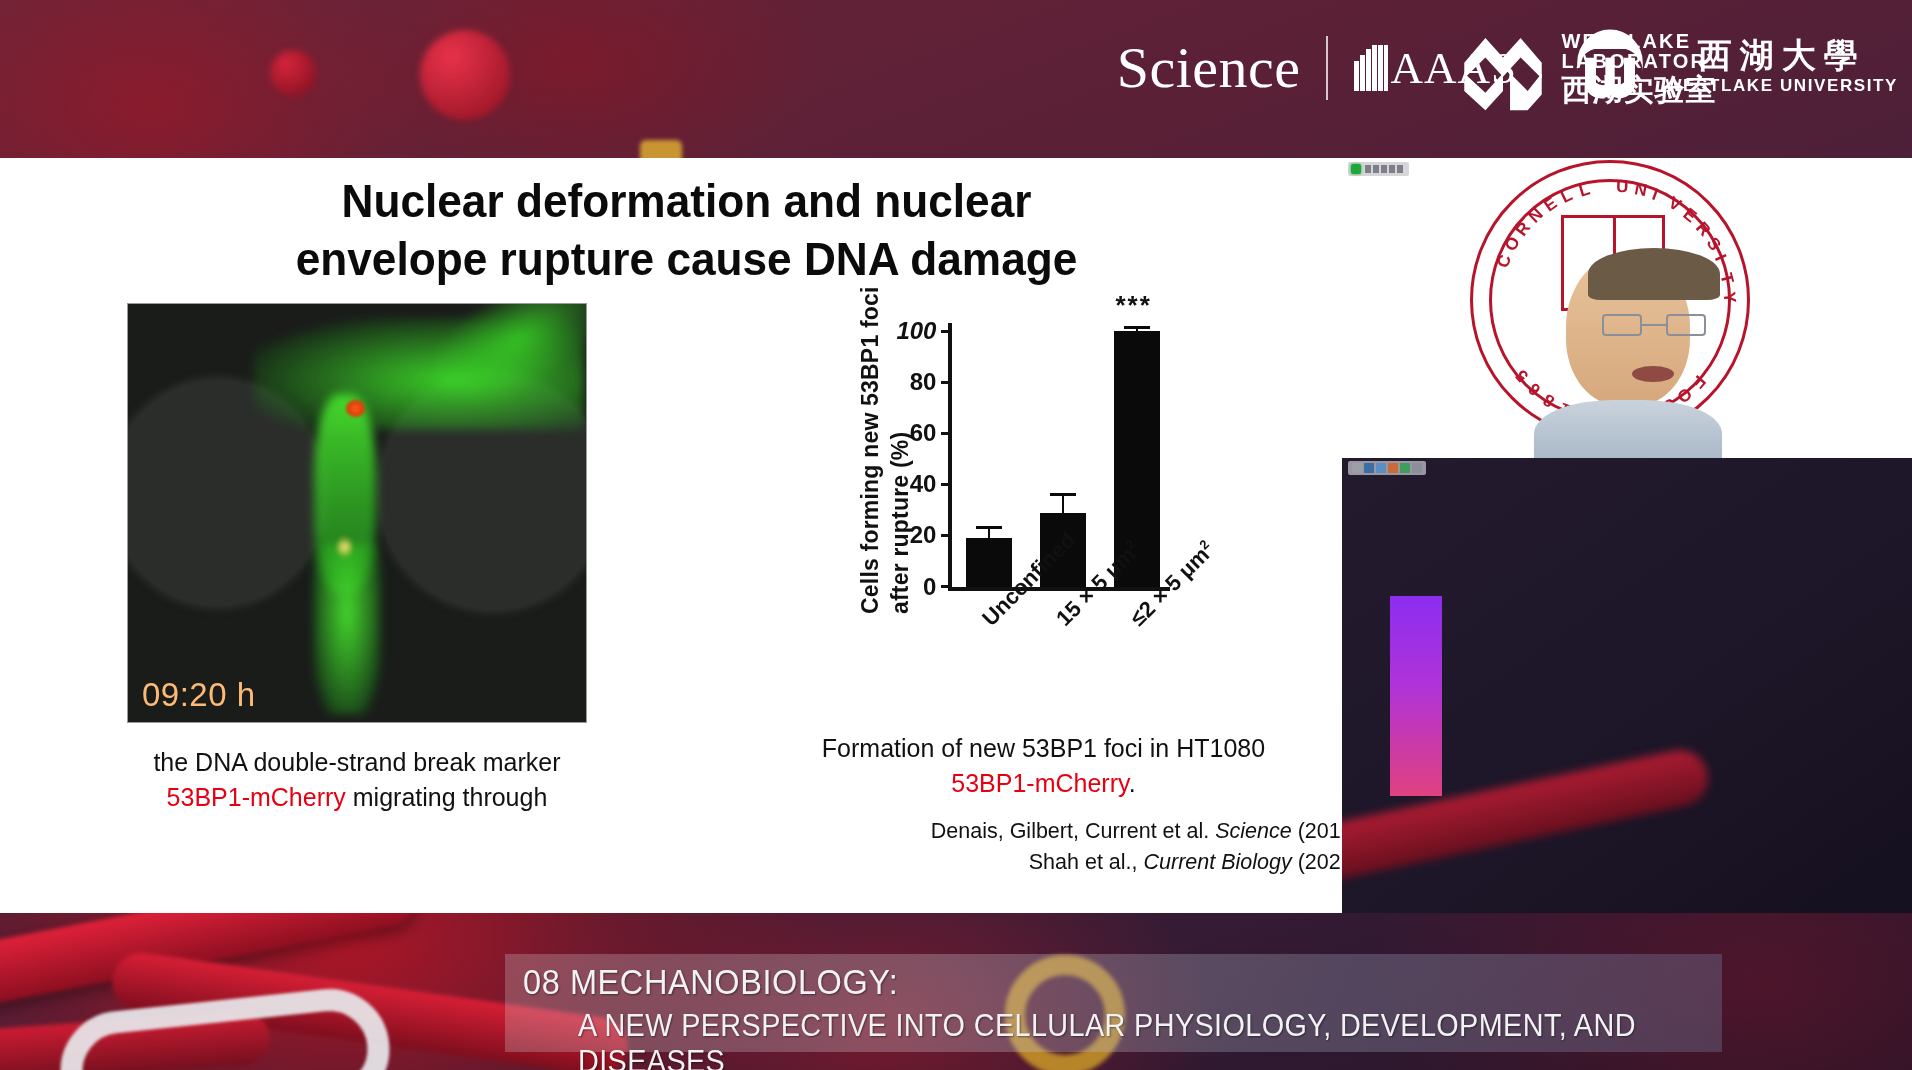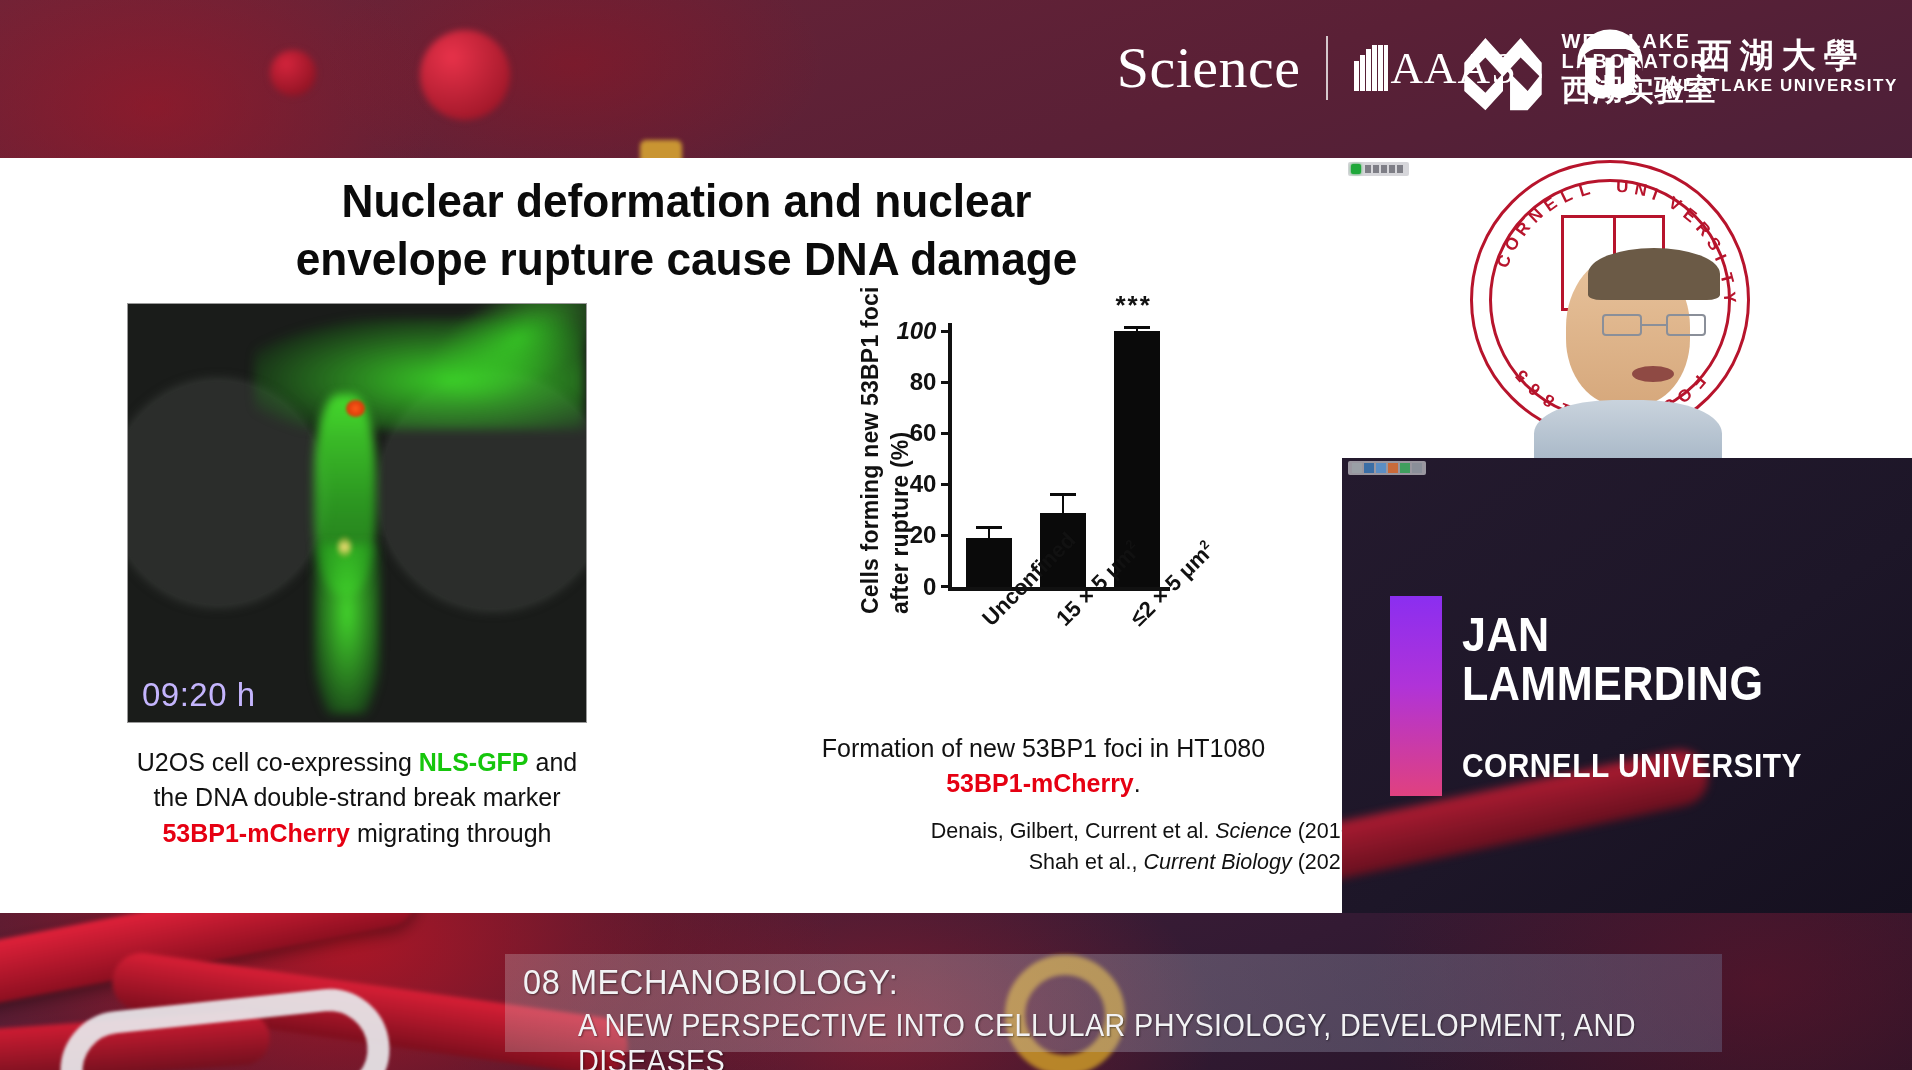--- a/index.html
+++ b/index.html
@@ -82,21 +82,21 @@
   .cg-neck{ left:186px; top:90px; width:62px; height:200px;
             background:linear-gradient(180deg, rgba(70,220,45,.95), rgba(50,190,35,.75) 55%, rgba(40,170,30,.6)); border-radius:40%; }
   .cg-bot{ left:186px; top:240px; width:66px; height:170px;
            background:radial-gradient(ellipse at 50% 40%, rgba(70,225,45,.95), rgba(30,160,25,.35) 75%, transparent 85%); }
   .cg-arm{ left:300px; top:-10px; width:180px; height:90px; transform:rotate(-28deg);
            background:radial-gradient(ellipse at 50% 50%, rgba(60,210,40,.9), transparent 78%); }
   .redfoci{ position:absolute; left:218px; top:96px; width:19px; height:17px; border-radius:50%;
             background:radial-gradient(circle,#ff5a1a,#c42a00); filter:blur(1.4px); }
   .yellowfoci{ position:absolute; left:209px; top:232px; width:15px; height:22px; border-radius:50%;
                background:radial-gradient(circle,#ffe27a,rgba(190,170,30,.2) 75%); filter:blur(2px); }
-  .tstamp{ position:absolute; left:14px; bottom:8px; color:#c4b5fd; font-size:33px; font-weight:500;
+  .tstamp{ position:absolute; left:14px; bottom:8px; color:#fdba74; font-size:33px; font-weight:500;
            font-family:"Liberation Sans", sans-serif; letter-spacing:.5px; }
 
   
   .chartwrap{ width:430px; height:400px; position:relative; margin-top:6px; }
   .ylabel{ position:absolute; left:4px; top:0; height:330px; width:56px; }
   .ylabel span{ position:absolute; white-space:nowrap; transform:rotate(-90deg); transform-origin:left top;
                 font-size:23px; font-weight:bold; color:#111; letter-spacing:.2px; }
   .yl1{ left:25px; top:305px; }
   .yl2{ left:55px; top:305px; }
   .plot{ position:absolute; left:120px; top:14px; width:222px; height:268px; border-left:4px solid #111; border-bottom:4px solid #111; }
@@ -107,21 +107,21 @@
   .errcap{ position:absolute; height:3px; background:#0a0a0a; }
   .sig{ position:absolute; font-size:26px; font-weight:bold; color:#111; letter-spacing:2px; }
   .xlabs{ position:absolute; left:118px; top:292px; width:300px; height:110px; }
   .xlab{ position:absolute; font-size:22px; font-weight:bold; color:#111; white-space:nowrap;
          transform:rotate(-45deg); transform-origin:left top; }
   .xlab sup{ font-size:13px; }
 
   
   .cap{ text-align:center; font-size:25px; line-height:1.42; color:#111; margin-top:22px; width:92%; }
   .cap .g{ color:#16c60c; font-weight:bold; }
-  .cap .r{ color:#e60012; font-weight:bold; }
+  .cap .r{ color:#e60012; font-weight:normal; }
   .cite{ text-align:right; font-size:21.5px; line-height:1.45; color:#111; margin-top:14px; width:96%; }
   .cite i{ font-style:italic; }
 
   
   .cam{ position:absolute; left:1342px; top:158px; width:570px; height:300px; background:#fff; overflow:hidden; }
   .seal{ position:absolute; left:128px; top:2px; width:280px; height:280px; border-radius:50%;
          border:3px solid #b7142c; }
   .seal:before{ content:""; position:absolute; inset:16px; border-radius:50%; border:3px solid #b7142c; }
   .sealtxt{ position:absolute; left:0; top:0; width:280px; height:280px; }
   .sealtxt span{ position:absolute; left:50%; top:50%; font-size:17px; font-weight:bold; color:#b7142c;
@@ -251,23 +251,20 @@
           <div class="cellg cg-arm"></div>
           <div class="cellg cg-top"></div>
           <div class="cellg cg-neck"></div>
           <div class="cellg cg-bot"></div>
           <div class="redfoci"></div>
           <div class="yellowfoci"></div>
           <div class="tstamp">09:20 h</div>
         </div>
 
         <div class="cap">
-          <div>
-            <span>U2OS cell co-expressing </span><span class="g">NLS-GFP</span><span> and</span>
-          </div>
           <div>the DNA double-strand break marker</div>
           <div>
             <span class="r">53BP1-mCherry</span><span> migrating through</span>
           </div>
         </div>
       </div>
 
       <div class="panel-r">
         <div class="chartwrap">
           <div class="ylabel">
@@ -384,24 +381,20 @@
     <div class="tube5"></div>
     <div class="camtray">
       <i style="background:#9aa0a6"></i>
         <i style="background:#3b6ea5"></i>
         <i style="background:#5b8ec4"></i>
         <i style="background:#c96a3a"></i>
         <i style="background:#3f9e5e"></i>
         <i style="background:#8a8f99"></i>
     </div>
     <div class="accent"></div>
-    <div class="speaker">
-      <div class="sp-name">JAN LAMMERDING</div>
-      <div class="sp-org">CORNELL UNIVERSITY</div>
-    </div>
   </div>
 
   <div class="banner">
     <div class="bl1">08 MECHANOBIOLOGY:</div>
     <div class="bl2">A NEW PERSPECTIVE INTO CELLULAR PHYSIOLOGY, DEVELOPMENT, AND DISEASES</div>
   </div>
 
 </div>
 
 </body></html>

